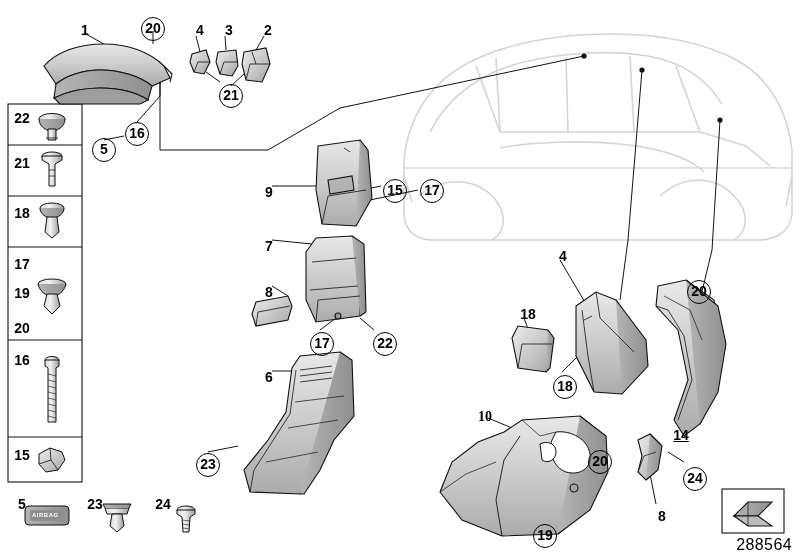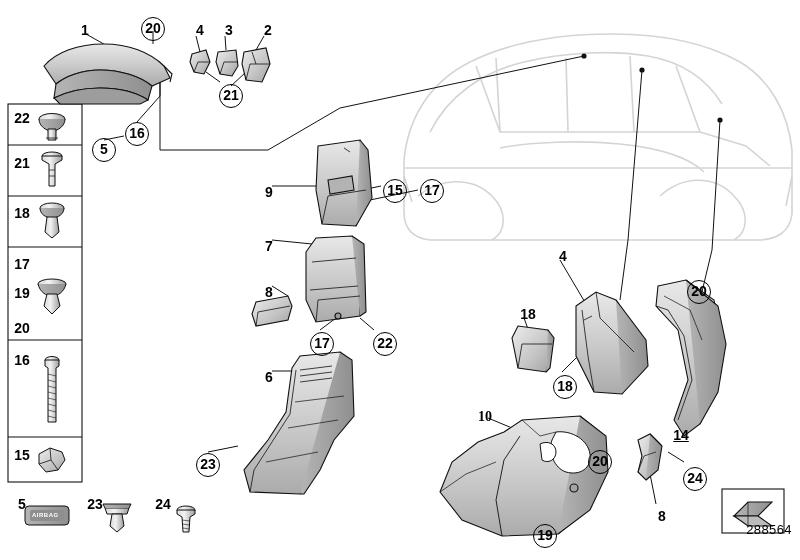--- a/index.html
+++ b/index.html
@@ -27,22 +27,22 @@
     width:24px;height:24px;
     line-height:21px;
     box-sizing:border-box;
     background:transparent;
   }
   .callout.plain{
     width:22px;height:16px;line-height:16px;
   }
   .partno{
     position:absolute;
-    right:8px;bottom:23px;
-    font-size:13px;
+    right:8px;bottom:6px;
+    font-size:16px;
     color:#000;
     letter-spacing:0.4px;
   }
   .airbag-label{
     position:absolute;
     font-size:6px;
     font-weight:bold;
     color:#ffffff;
     letter-spacing:0.5px;
   }

